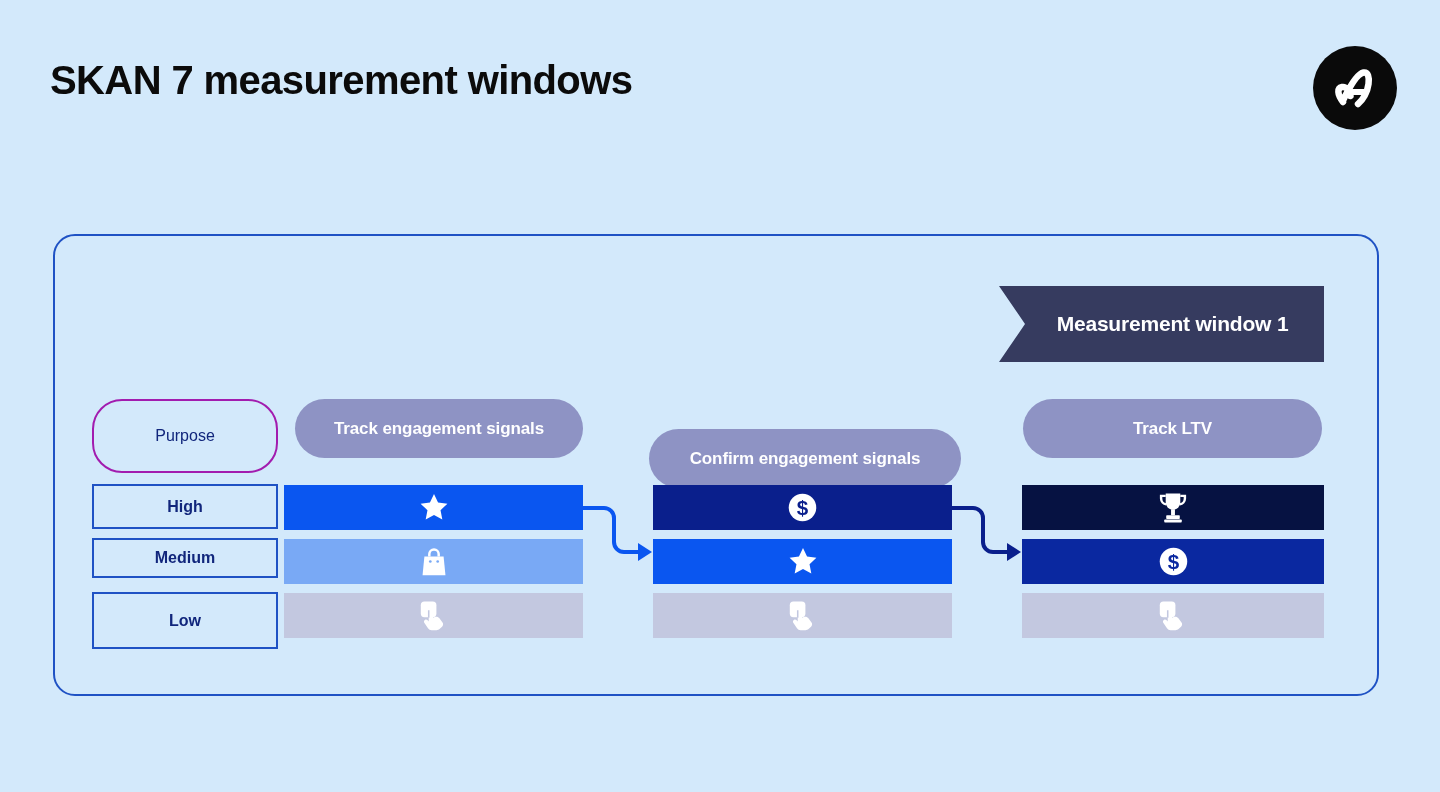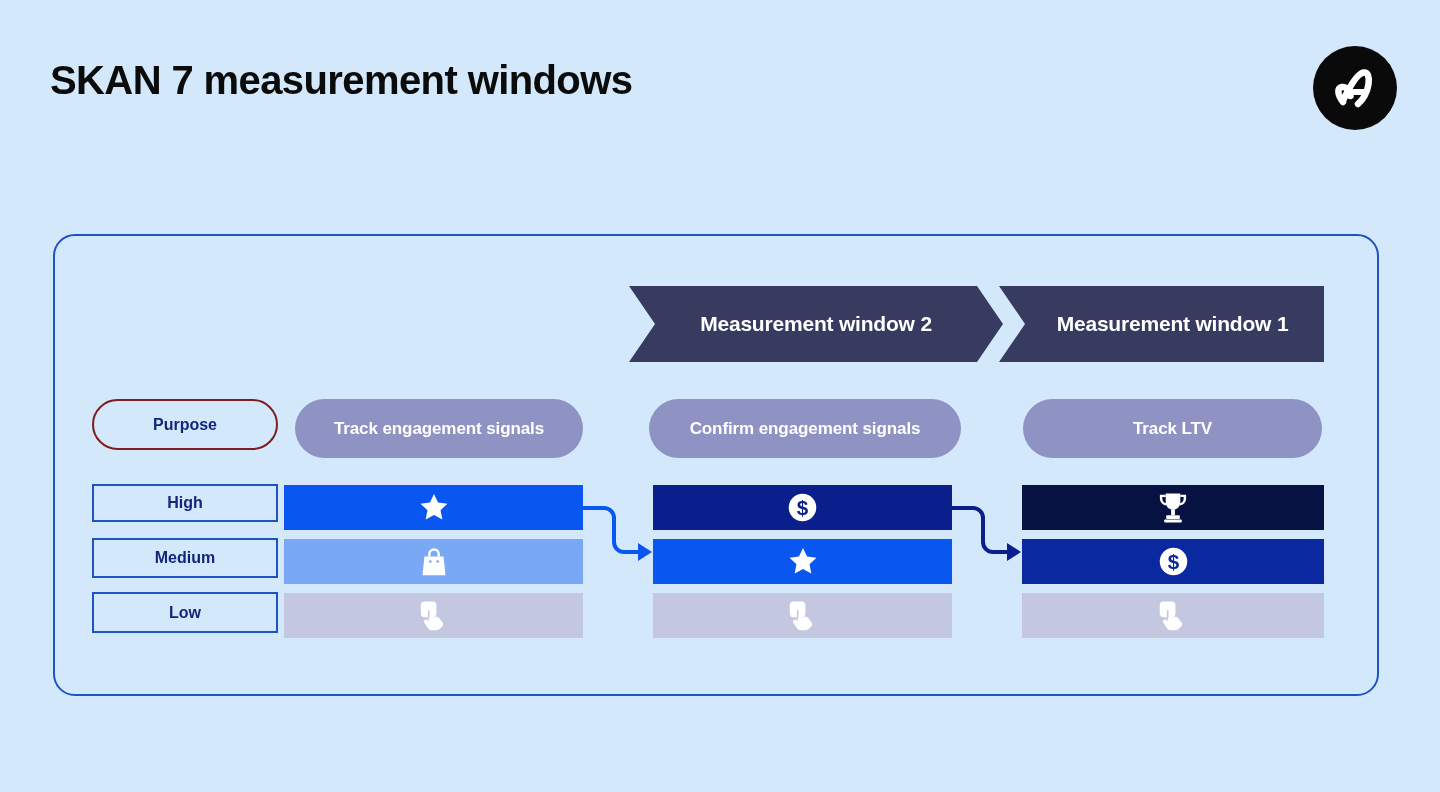--- a/index.html
+++ b/index.html
@@ -90,28 +90,28 @@
     left: 716px; width: 325px;
     clip-path: polygon(0 0, 325px 0, 325px 100%, 0 100%, 26px 50%);
     padding-left: 22px;
   }
 
   
   #purpose-row { position: absolute; left: 0; top: 399px; }
   #purpose-pill {
     position: absolute;
     left: 92px; top: 0;
-    width: 186px; height: 51px;
-    border: 2px solid #7f1d1d;
+    width: 186px; height: 74px;
+    border: 2px solid #a21caf;
     border-radius: 30px;
     box-sizing: border-box;
     display: flex; align-items: center; justify-content: center;
     color: #11267c;
     font-size: 16px;
-    font-weight: bold;
+    font-weight: normal;
   }
   .purpose-chip {
     position: absolute;
     top: 0;
     height: 59px;
     background: #8e93c4;
     border-radius: 30px;
     display: flex; align-items: center; justify-content: center;
     color: #ffffff;
     font-size: 17px;
@@ -121,32 +121,32 @@
   }
   .purpose-chip.c1 { left: 295px; width: 288px; }
   .purpose-chip.c2 { left: 649px; width: 312px; }
   .purpose-chip.c3 { left: 1023px; width: 299px; }
 
   
   .value-label {
     position: absolute;
     left: 92px;
     width: 186px;
-    height: 38px;
+    height: 45px;
     border: 2px solid #1f52c4;
     box-sizing: border-box;
     display: flex; align-items: center; justify-content: center;
     color: #11267c;
     font-size: 16px;
     font-weight: bold;
     background: transparent;
   }
   .value-label.r1 { top: 484px; }
   .value-label.r2 { top: 538px; height: 40px; }
-  .value-label.r3 { top: 592px; height: 41px; }
+  .value-label.r3 { top: 592px; height: 57px; }
 
   .bar {
     position: absolute;
     height: 45px;
     display: flex; align-items: center; justify-content: center;
   }
   .bar.r1 { top: 485px; }
   .bar.r2 { top: 539px; }
   .bar.r3 { top: 593px; }
   .bar.c1 { left: 284px; width: 299px; }
@@ -173,32 +173,29 @@
     <path d="M30 56 C24 48, 24 42, 29 41 C33.5 40.2, 36.5 45, 37.5 50
              M30.5 53.5 C38 38, 45 27.5, 50.5 26.5 C55 25.8, 56.5 31, 55.5 38
              C54.5 46, 50 54, 45 58" fill="none" stroke="#ffffff" stroke-width="6.5" stroke-linecap="round" stroke-linejoin="round"></path>
     <path d="M39 46 L53 46" fill="none" stroke="#ffffff" stroke-width="6" stroke-linecap="round"></path>
   </svg>
 </div>
 
 <div id="diagram-card"></div>
 
 <div id="window-header-row">
-  <div class="chev chev-2" style="background: rgb(54, 59, 95);">
-    <span class="chev-label">Measurement window 2</span>
-  </div>
   <div class="chev chev-3" style="background: rgb(54, 59, 95);">
     <span class="chev-label">Measurement window 1</span>
   </div>
 </div>
 
 <div id="purpose-row">
   <div id="purpose-pill">Purpose</div>
   <div class="purpose-chip c1" style="background: rgb(142, 147, 196);">Track engagement signals</div>
-  <div class="purpose-chip c2" style="background: rgb(142, 147, 196);">Confirm engagement signals</div>
+  <div class="purpose-chip c2" style="background: rgb(142, 147, 196); margin-top: 30px;">Confirm engagement signals</div>
   <div class="purpose-chip c3" style="background: rgb(142, 147, 196);">Track LTV</div>
 </div>
 
 <div class="value-label r1">High</div>
 <div class="value-label r2">Medium</div>
 <div class="value-label r3">Low</div>
 
 <div class="bar c1 r1" style="background: rgb(10, 86, 240);">
   <span>
     <svg width="34" height="33" viewBox="0 0 24 24">

